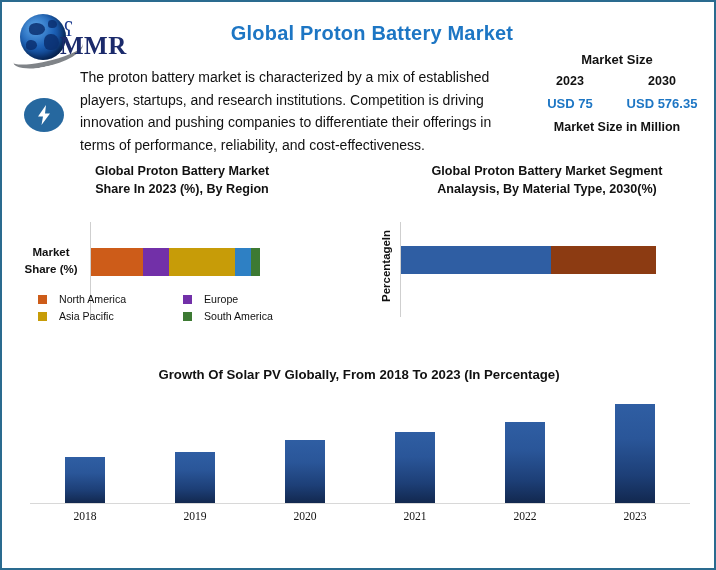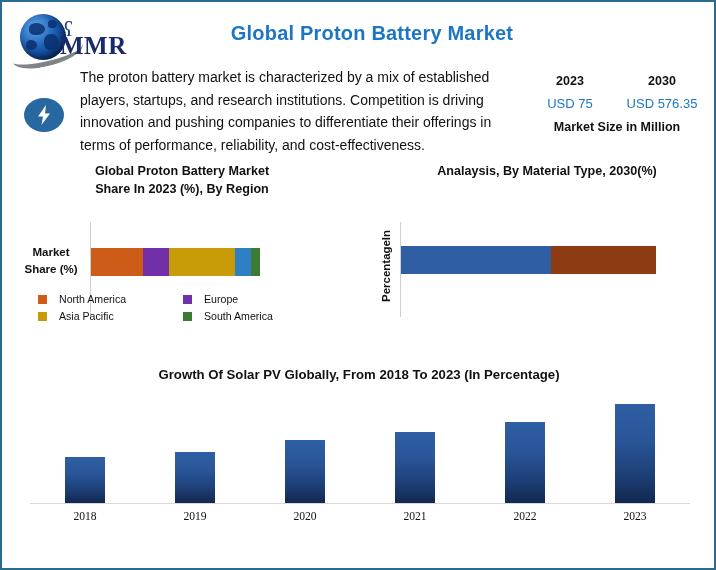--- a/index.html
+++ b/index.html
@@ -75,21 +75,21 @@
   #ms-heading {
     position: absolute; left: 0; top: 0; width: 190px; text-align: center;
     font-size: 13px; font-weight: bold; color: #111;
   }
   .ms-year {
     position: absolute; top: 22px; width: 86px; text-align: center;
     font-size: 12.5px; font-weight: bold; color: #111;
   }
   .ms-val {
     position: absolute; top: 44px; width: 86px; text-align: center;
-    font-size: 13px; font-weight: normal; color: #1d76c4;
+    font-size: 13px; font-weight: bold; color: #1d76c4;
   }
   #ms-y1, #ms-v1 { left: 5px; }
   #ms-y2, #ms-v2 { left: 97px; }
   #ms-footer {
     position: absolute; left: 0; top: 68px; width: 190px; text-align: center;
     font-size: 12.5px; font-weight: bold; color: #111;
   }
 
   
   .panel-title {
@@ -191,20 +191,21 @@
 
     <div id="bolt-icon">
       <svg width="16" height="22" viewBox="0 0 16 22" aria-hidden="true">
         <polygon points="10,1 2,12.5 7,12.5 5.5,21 14,9.5 9,9.5" fill="#ffffff"></polygon>
       </svg>
     </div>
 
     <div id="intro-text">The proton battery market is characterized by a mix of established players, startups, and research institutions. Competition is driving innovation and pushing companies to differentiate their offerings in terms of performance, reliability, and cost-effectiveness.</div>
 
     <div id="market-size-box">
+      <div id="ms-heading">Market Size</div>
       <div id="ms-y1" class="ms-year">2023</div>
       <div id="ms-y2" class="ms-year">2030</div>
       <div id="ms-v1" class="ms-val">USD 75</div>
       <div id="ms-v2" class="ms-val">USD 576.35</div>
       <div id="ms-footer">Market Size in Million</div>
     </div>
   </div>
 
   <div id="left-panel-title" class="panel-title">
     <div>Global Proton Battery Market</div>
@@ -241,20 +242,21 @@
           <span>Asia Pacific</span>
         </div>
         <div class="legend-item">
           <span class="legend-swatch" style="background: rgb(61, 122, 51);"></span>
           <span>South America</span>
         </div>
       </div>
   </div>
 
   <div id="right-panel-title" class="panel-title">
+    <div>Global Proton Battery Market Segment</div>
     <div>Analaysis, By Material Type, 2030(%)</div>
   </div>
 
   <div id="right-chart">
     <div id="rc-axis-label">
       <span>In</span>
       <span>Percentage</span>
     </div>
     <div id="rc-axis-line"></div>
     <div id="rc-bar">

